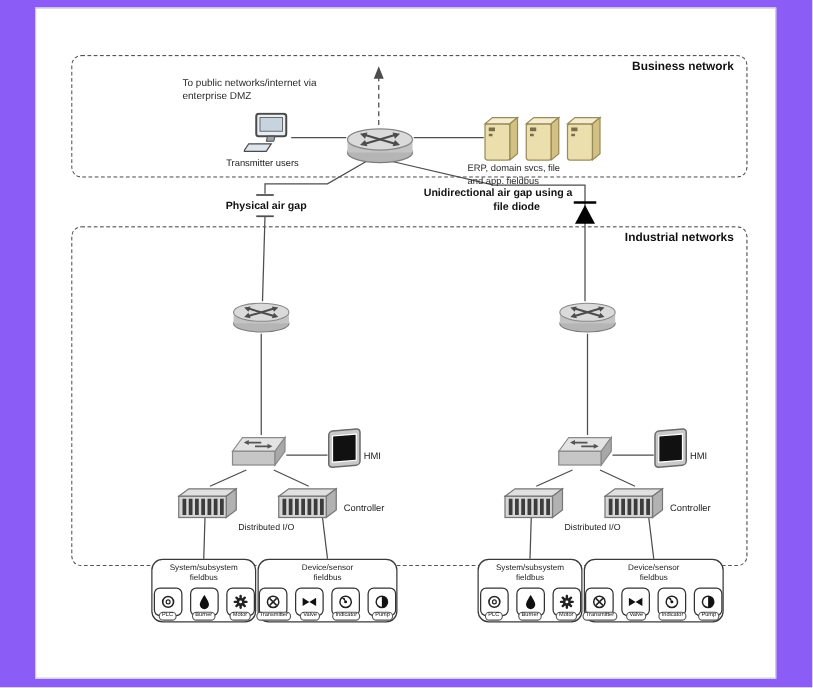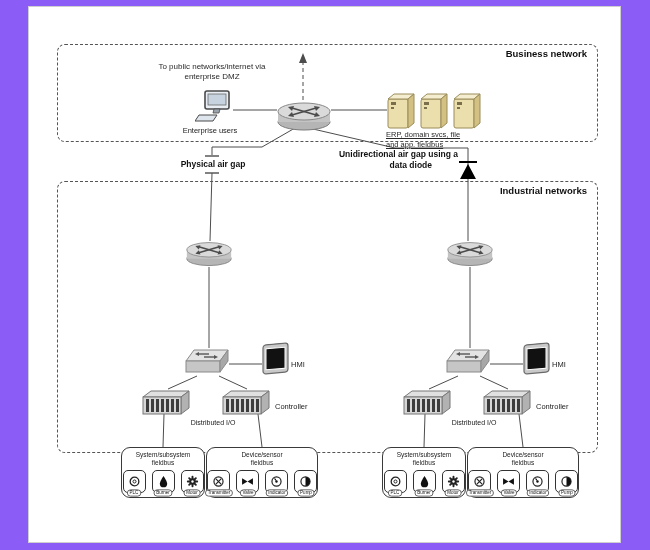--- a/index.html
+++ b/index.html
@@ -6,21 +6,21 @@
   body{background:#e9e9e9;font-family:"Liberation Sans","DejaVu Sans",sans-serif;color:#1a1a1a;}
   .stage{position:relative;width:650px;height:550px;background:#8b5cf6;overflow:hidden;}
   .page{position:absolute;left:28px;top:6px;width:593px;height:537px;background:#ffffff;border:1px solid #cfcfcf;box-sizing:border-box;}
   .node{position:absolute;}
   .zone{position:absolute;border:1px dashed #555;border-radius:8px;box-sizing:border-box;}
   .zone-label{position:absolute;top:3px;right:10px;font-weight:bold;font-size:9.5px;color:#111;}
   .wires{position:absolute;left:0;top:0;width:650px;height:550px;pointer-events:none;}
   .lbl{font-size:7.5px;color:#222;line-height:1.2;}
   .lbl.center{text-align:center;}
   .lbl.bold{font-weight:bold;font-size:8.5px;color:#111;text-align:center;}
-  .dmz-note{font-size:8px;color:#2a2a2a;text-align:center;line-height:1.25;}
+  .dmz-note{font-size:8px;color:#2a2a2a;line-height:1.25;}
   .srv-caption{font-size:7.5px;color:#2a2a2a;line-height:1.3;}
   .fieldbus{position:absolute;border:1.2px solid #3a3a3a;border-radius:9px;background:#fff;box-sizing:border-box;}
   .fb-label{font-size:6.5px;text-align:center;line-height:1.2;margin-top:3px;color:#222;}
   .chip-row{display:flex;justify-content:center;gap:6px;margin-top:3px;}
   .chip{width:21px;height:21px;border:1.2px solid #333;border-radius:5px;background:#fff;display:flex;align-items:center;justify-content:center;position:relative;}
   .chip-label{position:absolute;left:50%;bottom:-5px;transform:translateX(-50%) scale(.9);font-size:5px;line-height:1.1;background:#fff;border:0.5px solid #555;border-radius:4px;padding:0 2px;white-space:nowrap;color:#111;}
   .hmi-tilt{transform:skewY(-5deg);}
 </style>
 </head>
 <body>
@@ -77,21 +77,21 @@
   </div>
 
   <div class="node" style="left:195px;top:90px;">
     <svg width="40" height="34" viewBox="0 0 40 34">
       <rect x="10" y="1" width="24" height="18" rx="2" fill="#e8eef4" stroke="#4a4a4a" stroke-width="1.6"></rect>
       <rect x="13" y="4" width="18" height="11" fill="#c7d4e0" stroke="#6a6a6a" stroke-width="0.8"></rect>
       <polygon points="19,19 25,19 24,23 18,23" fill="#9aa4ad" stroke="#4a4a4a" stroke-width="0.8"></polygon>
       <polygon points="4,25 22,25 18,31 0,31" fill="#dfe5ec" stroke="#4a4a4a" stroke-width="1"></polygon>
     </svg>
   </div>
-  <div class="node lbl center" style="left:177px;top:126px;width:66px;">Enterprise users</div>
+  <div class="node lbl center" style="left:177px;top:126px;width:66px;">Transmitter users</div>
 
   <div class="node" style="left:277px;top:102px;">
     <svg width="54" height="30" viewBox="0 0 54 30">
       <ellipse cx="27" cy="20" rx="26" ry="8" fill="#b5b5b5" stroke="#7c7c7c" stroke-width="1"></ellipse>
       <rect x="1" y="9" width="52" height="11" fill="#c4c4c4"></rect>
       <ellipse cx="27" cy="9.5" rx="26" ry="8.5" fill="#dadada" stroke="#888" stroke-width="1"></ellipse>
       <g stroke="#4c4c4c" stroke-width="1.8">
         <path d="M15,6 L39,13"></path>
           <path d="M39,6 L15,13"></path>
       </g>
@@ -122,29 +122,29 @@
       </g>
       <g transform="translate(66,0)">
         <rect x="2" y="7" width="20" height="29" rx="2" fill="#ecdfae" stroke="#9a8c5a"></rect>
         <polygon points="2,7 8,2 28,2 22,7" fill="#f5edcf" stroke="#9a8c5a"></polygon>
         <polygon points="22,7 28,2 28,31 22,36" fill="#d3c183" stroke="#9a8c5a"></polygon>
         <rect x="5" y="10" width="5" height="3" fill="#7a6f4a"></rect>
           <rect x="5" y="15" width="3" height="2" fill="#7a6f4a"></rect>
       </g>
     </svg>
   </div>
-  <div class="node srv-caption" style="left:386px;top:130px;width:110px;text-decoration:underline;">
+  <div class="node srv-caption" style="left:374px;top:130px;width:110px;">
     <span>ERP, domain svcs, file</span><br>
     <span>and app. fieldbus</span>
   </div>
 
   <div class="node lbl bold center" style="left:153px;top:159px;width:120px;">Physical air gap</div>
   <div class="node lbl bold" style="left:318px;top:149px;width:140px;text-align:right;line-height:1.25;">
     <span>Unidirectional air gap using a</span><br>
-    <span style="margin-right:26px;display:inline-block;">data diode</span>
+    <span style="margin-right:26px;display:inline-block;">file diode</span>
   </div>
 
   <div class="zone" style="left:57px;top:181px;width:541px;height:272px;">
     <span class="zone-label">Industrial networks</span>
   </div>
 
   <div class="node" style="left:186px;top:241px;">
     <svg width="46" height="27" viewBox="0 0 54 30">
       <ellipse cx="27" cy="20" rx="26" ry="8" fill="#b5b5b5" stroke="#7c7c7c" stroke-width="1"></ellipse>
       <rect x="1" y="9" width="52" height="11" fill="#c4c4c4"></rect>

